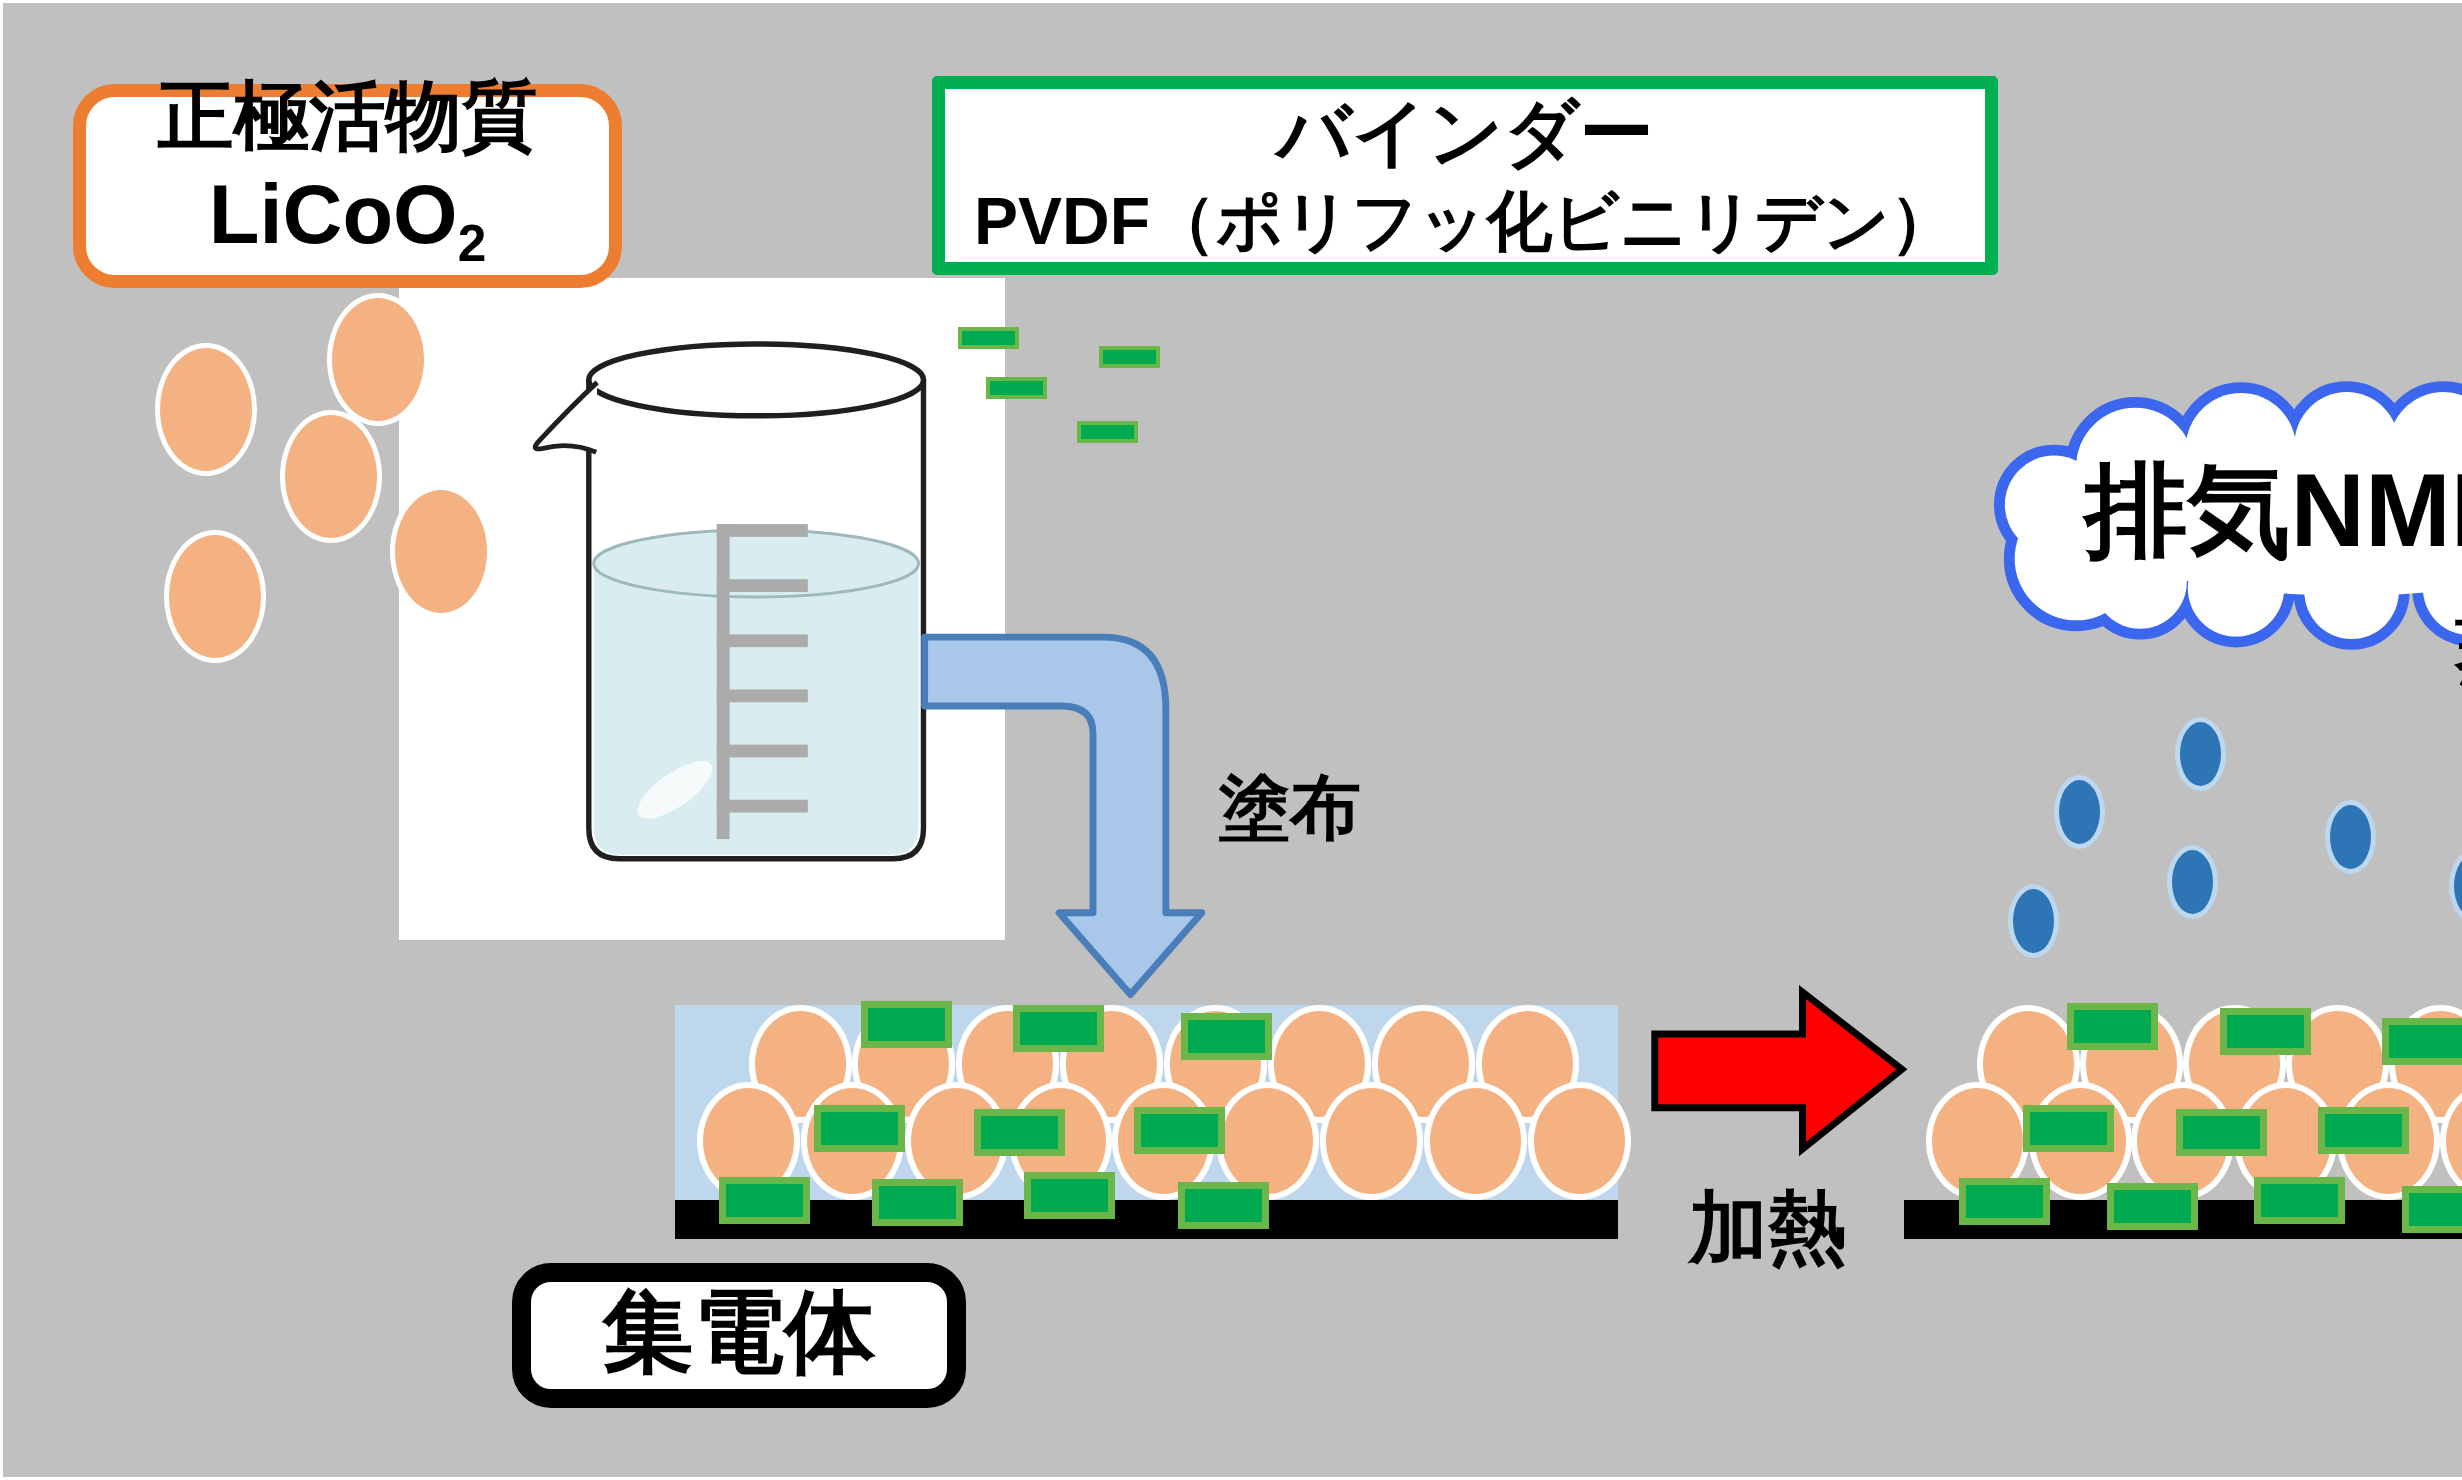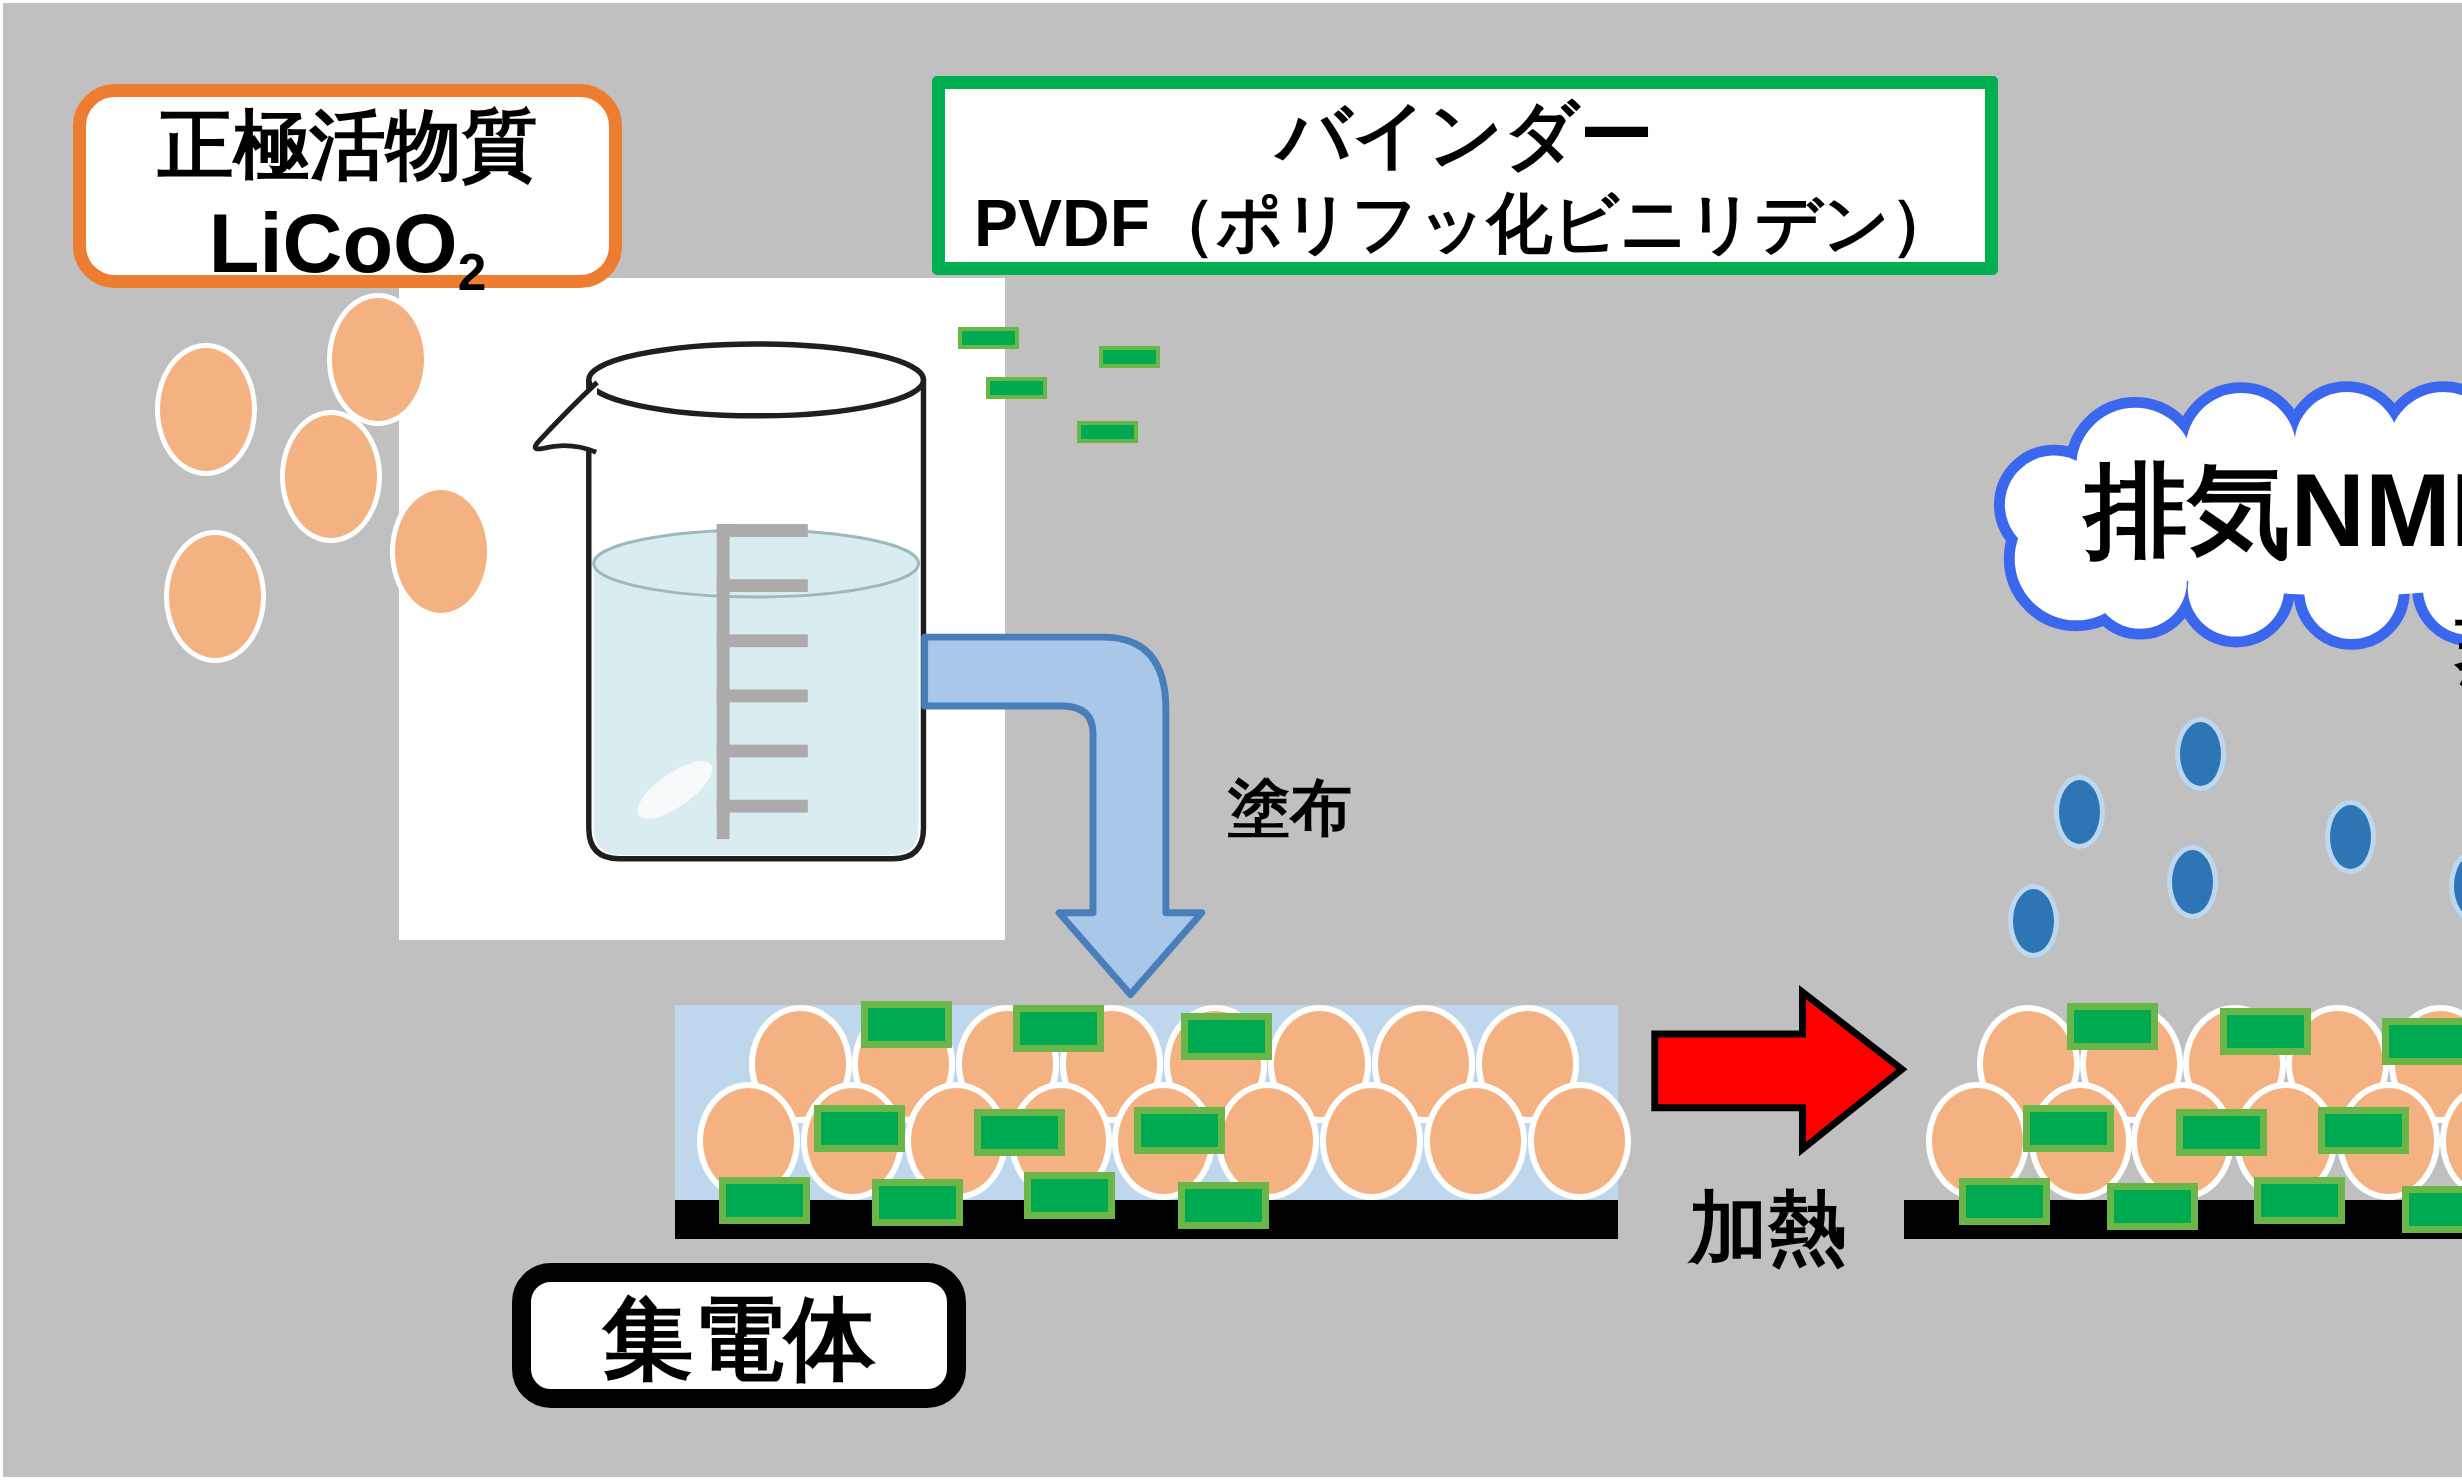--- a/index.html
+++ b/index.html
@@ -3,21 +3,21 @@
 <meta charset="utf-8">
 <style>
   html,body{margin:0;padding:0;}
   body{font-family:"Liberation Sans","DejaVu Sans",sans-serif;}
   #canvas{position:relative;width:2958px;height:1480px;background:var(--background,#C0C0C0);overflow:hidden;color:#000;}
   
   .panel{position:absolute;background:#fff;z-index:1;}
   .slurry{position:absolute;background:var(--slurry_fill);z-index:1;}
   .bar{position:absolute;background:var(--bar_fill);z-index:3;}
   .label-box{position:absolute;background:#fff;box-sizing:border-box;display:flex;flex-direction:column;
-             align-items:center;justify-content:space-between;text-align:center;font-weight:bold;z-index:5;line-height:1.25;}
+             align-items:center;justify-content:flex-end;text-align:center;font-weight:bold;z-index:5;line-height:1.25;}
   .float-label{position:absolute;transform:translate(-50%,-50%);font-weight:bold;white-space:nowrap;z-index:6;}
   .overlay-svg{position:absolute;z-index:3;pointer-events:none;overflow:visible;}
   .cloud-svg{position:absolute;z-index:2;overflow:visible;}
   .beaker-svg{position:absolute;z-index:2;overflow:visible;}
   
   .particle{position:absolute;border-radius:50%;background:var(--particle_fill);border:5.9px solid #fff;box-sizing:border-box;z-index:2;}
   .particle.grain{border-width:6.4px;}
   .binder-chip{position:absolute;background:var(--binder_fill);border:7.9px solid var(--binder_edge);box-sizing:border-box;z-index:4;}
   .binder-chip.loose{border-width:4.4px;z-index:2;}
   .nmp-dot{position:absolute;border-radius:50%;background:var(--dot_fill);border:5.9px solid var(--dot_edge);box-sizing:border-box;z-index:2;}
@@ -95,21 +95,21 @@
   <div class="label-box" style="left:932px;top:76px;width:1066px;height:199px;border:13.8px solid var(--binder_box_border);border-radius:5px;font-size:74px;">
     <div>バインダー</div>
     <div style="font-size:66px;white-space:nowrap;">PVDF（ポリフッ化ビニリデン）</div>
   </div>
 
 
   <div class="label-box" style="left:512px;top:1263px;width:454px;height:145px;border:19.7px solid var(--collector_box_border);border-radius:39px;font-size:91px;">
     <div>集電体</div>
   </div>
 
-  <div class="float-label" style="left:1290px;top:808px;font-size:62px;">塗布</div>
+  <div class="float-label" style="left:1290px;top:808px;font-size:71px;">塗布</div>
   <div class="float-label" style="left:1768px;top:1229px;font-size:79px;">加熱</div>
   <div class="float-label" style="left:2302px;top:512px;font-size:103px;">排気NMP</div>
   <div class="float-label" style="left:2531px;top:651px;font-size:76px;">蒸発</div>
 
   <div class="frame"></div>
 <div class="particle" style="left: 155px; top: 343px; width: 102px; height: 133px;"></div>
     <div class="particle" style="left: 327px; top: 293px; width: 102px; height: 133px;"></div>
     <div class="particle" style="left: 280px; top: 410px; width: 102px; height: 133px;"></div>
     <div class="particle" style="left: 164px; top: 530px; width: 102px; height: 133px;"></div>
     <div class="particle" style="left: 390px; top: 485px; width: 102px; height: 133px;"></div>

